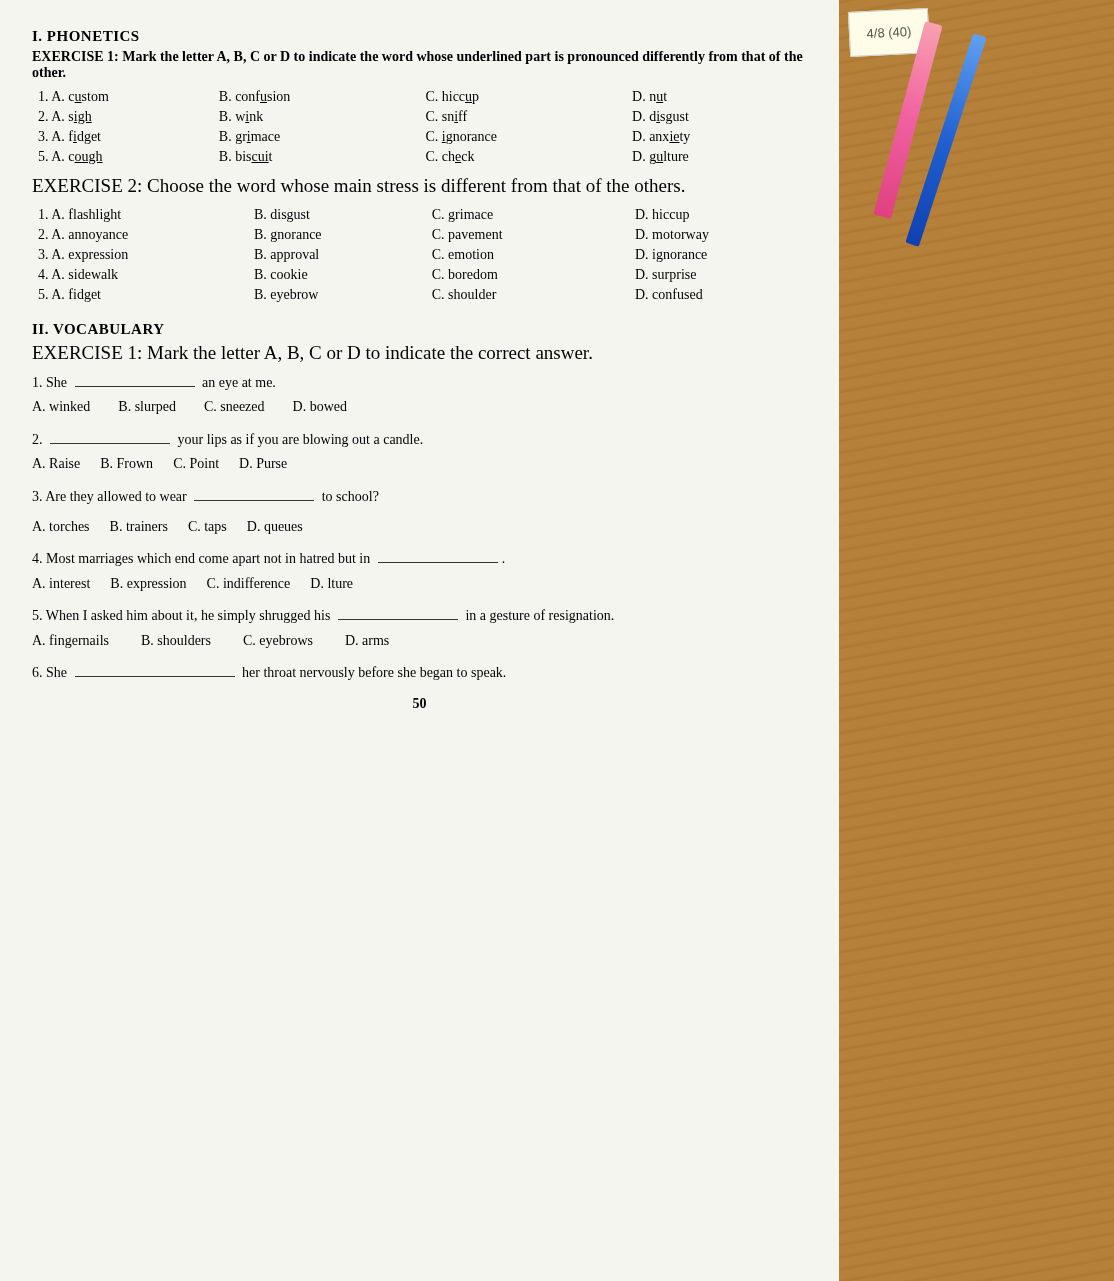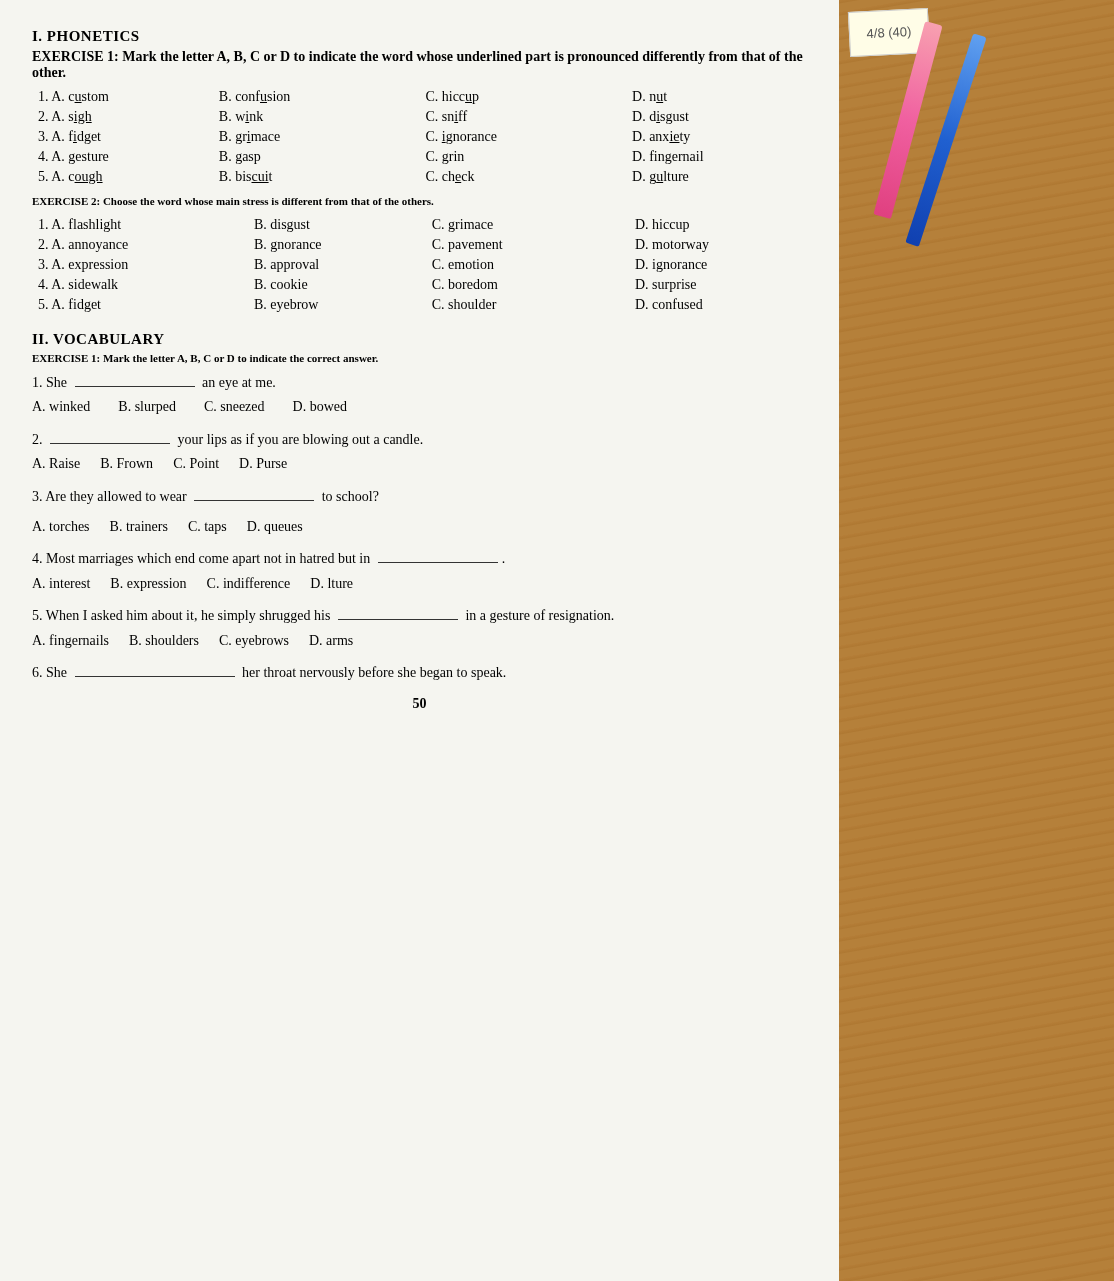--- a/index.html
+++ b/index.html
@@ -83,22 +83,22 @@
       font-weight: bold;
       margin-bottom: 4px;
       letter-spacing: 0.5px;
     }
     .exercise-title {
       font-size: 14px;
       font-weight: bold;
       margin-bottom: 6px;
     }
     .exercise-subtitle {
-      font-size: 11px;
-      font-weight: bold;
+      font-size: 19px;
+      font-weight: normal;
       margin-bottom: 8px;
     }
 
     
     .phonetics-table {
       width: 100%;
       border-collapse: collapse;
       font-size: 14px;
       margin-bottom: 8px;
     }
@@ -190,26 +190,20 @@
       <td>C. sn<span class="underlined">i</span>ff</td>
       <td>D. d<span class="underlined">i</span>sgust</td>
     </tr>
     <tr>
       <td>3. A. f<span class="underlined">i</span>dget</td>
       <td>B. gr<span class="underlined">i</span>mace</td>
       <td>C. <span class="underlined">i</span>gnorance</td>
       <td>D. anx<span class="underlined">ie</span>ty</td>
     </tr>
     <tr>
-      <td>4. A. <span class="underlined">g</span>esture</td>
-      <td>B. <span class="underlined">g</span>asp</td>
-      <td>C. <span class="underlined">g</span>rin</td>
-      <td>D. fin<span class="underlined">g</span>ernail</td>
-    </tr>
-    <tr>
       <td>5. A. c<span class="underlined">ough</span></td>
       <td>B. bis<span class="underlined">cui</span>t</td>
       <td>C. ch<span class="underlined">e</span>ck</td>
       <td>D. g<span class="underlined">u</span>lture</td>
     </tr>
   </tbody>
     </table>
 
   <div class="exercise-subtitle">EXERCISE 2: Choose the word whose main stress is different from that of the others.</div>
 
@@ -287,21 +281,21 @@
       <div style="display:flex; gap:20px; flex-wrap:wrap; margin-top:2px;">
         <span>A. interest</span>
         <span>B. expression</span>
         <span>C. indifference</span>
         <span>D. lture</span>
       </div>
     </div>
 
     <div class="vocab-item">
       <div>5. When I asked him about it, he simply shrugged his <span class="blank-line"></span> in a gesture of resignation.</div>
-      <div style="display:flex; gap:20px; flex-wrap:wrap; margin-top:2px;">
+      <div style="display:flex; gap:32px; flex-wrap:wrap; margin-top:2px;">
         <span>A. fingernails</span>
         <span>B. shoulders</span>
         <span>C. eyebrows</span>
         <span>D. arms</span>
       </div>
     </div>
 
     <div class="vocab-item">
       <div>6. She <span class="blank-line" style="min-width:160px;"></span> her throat nervously before she began to speak.</div>
     </div>

